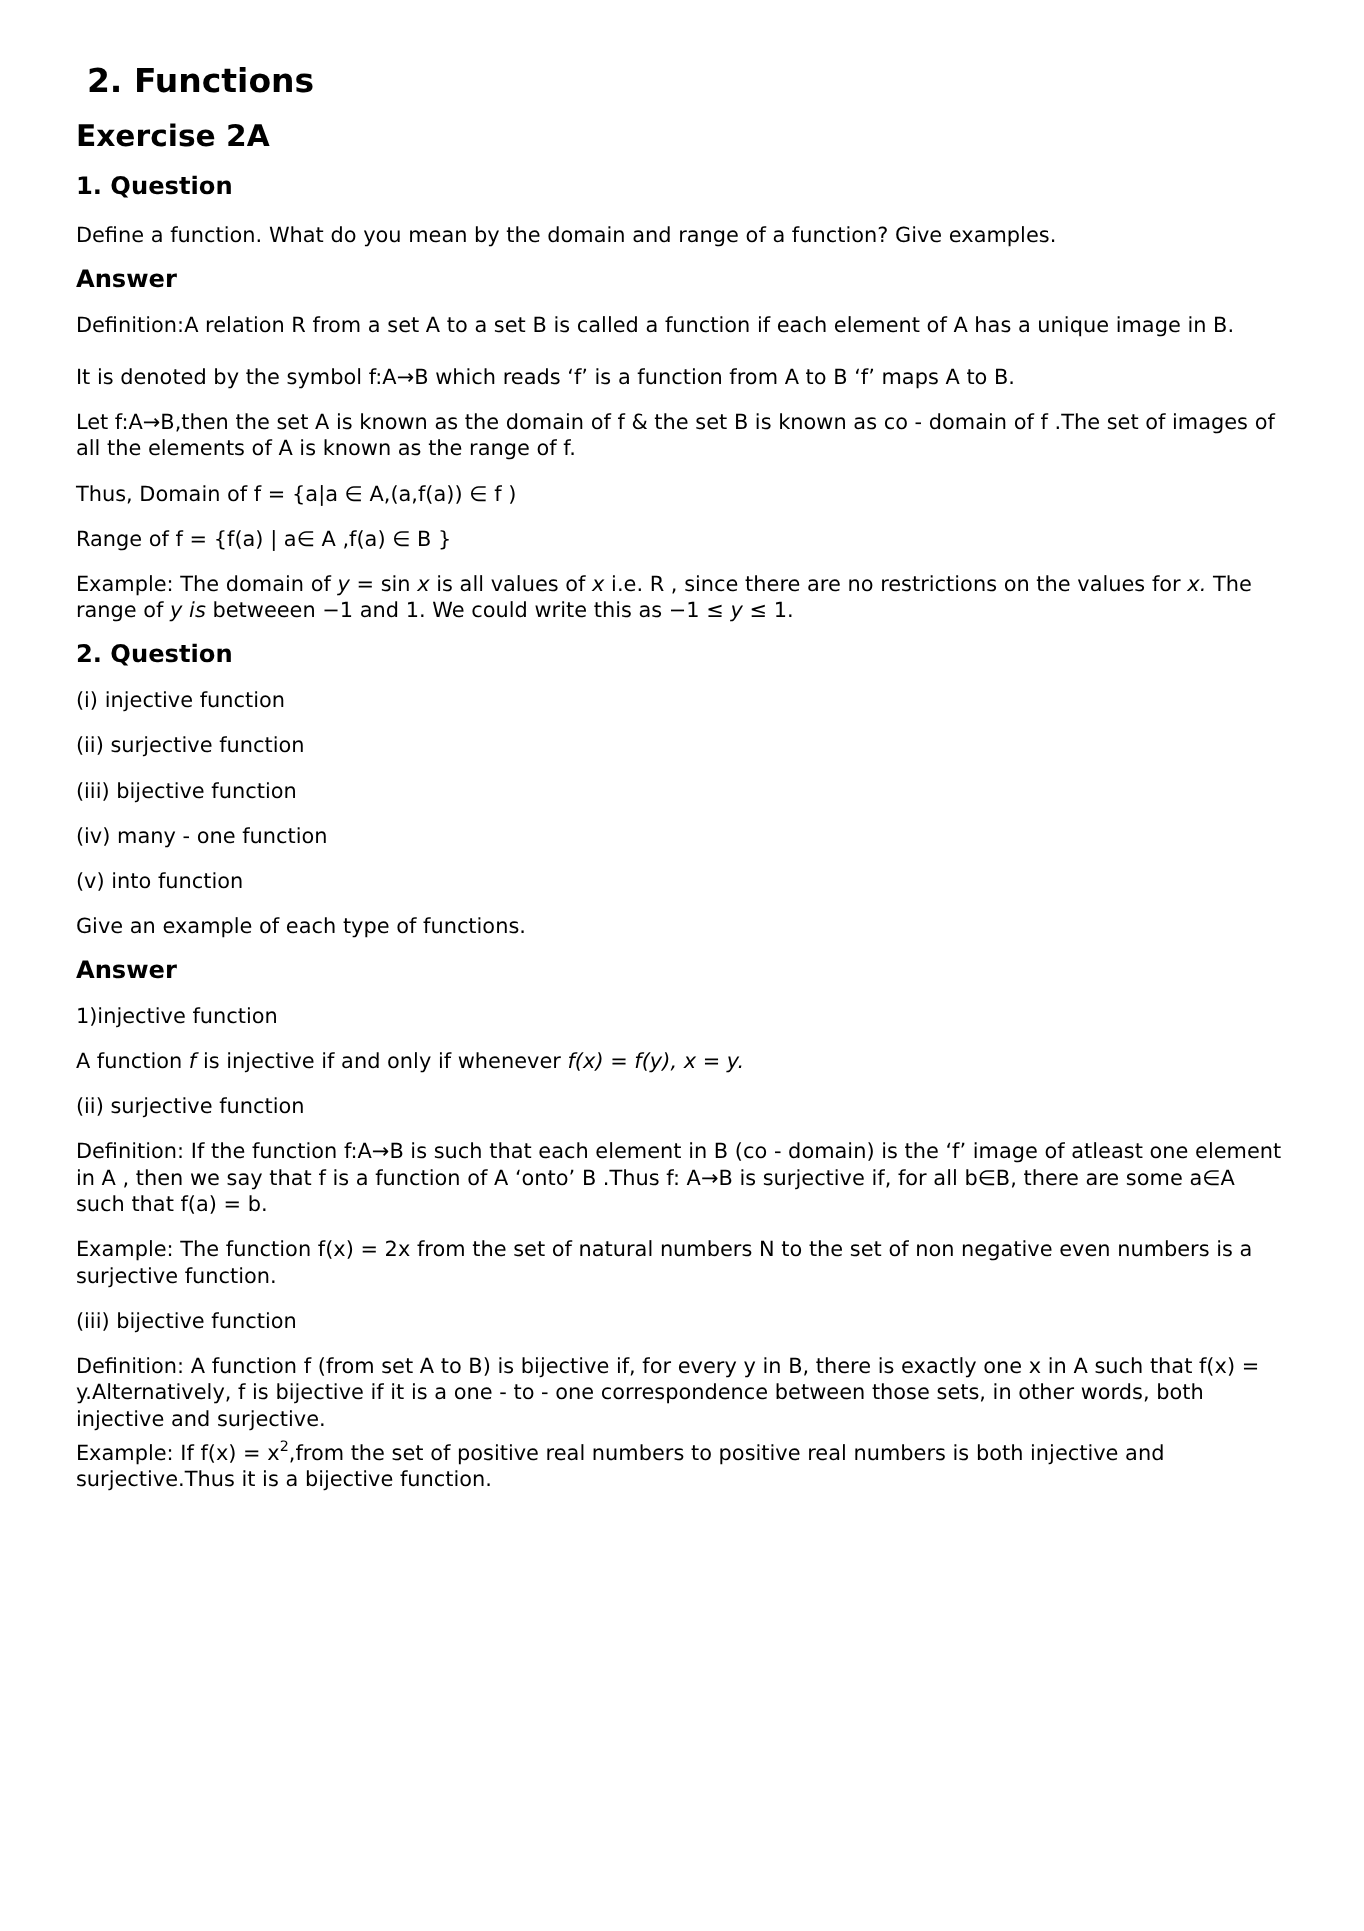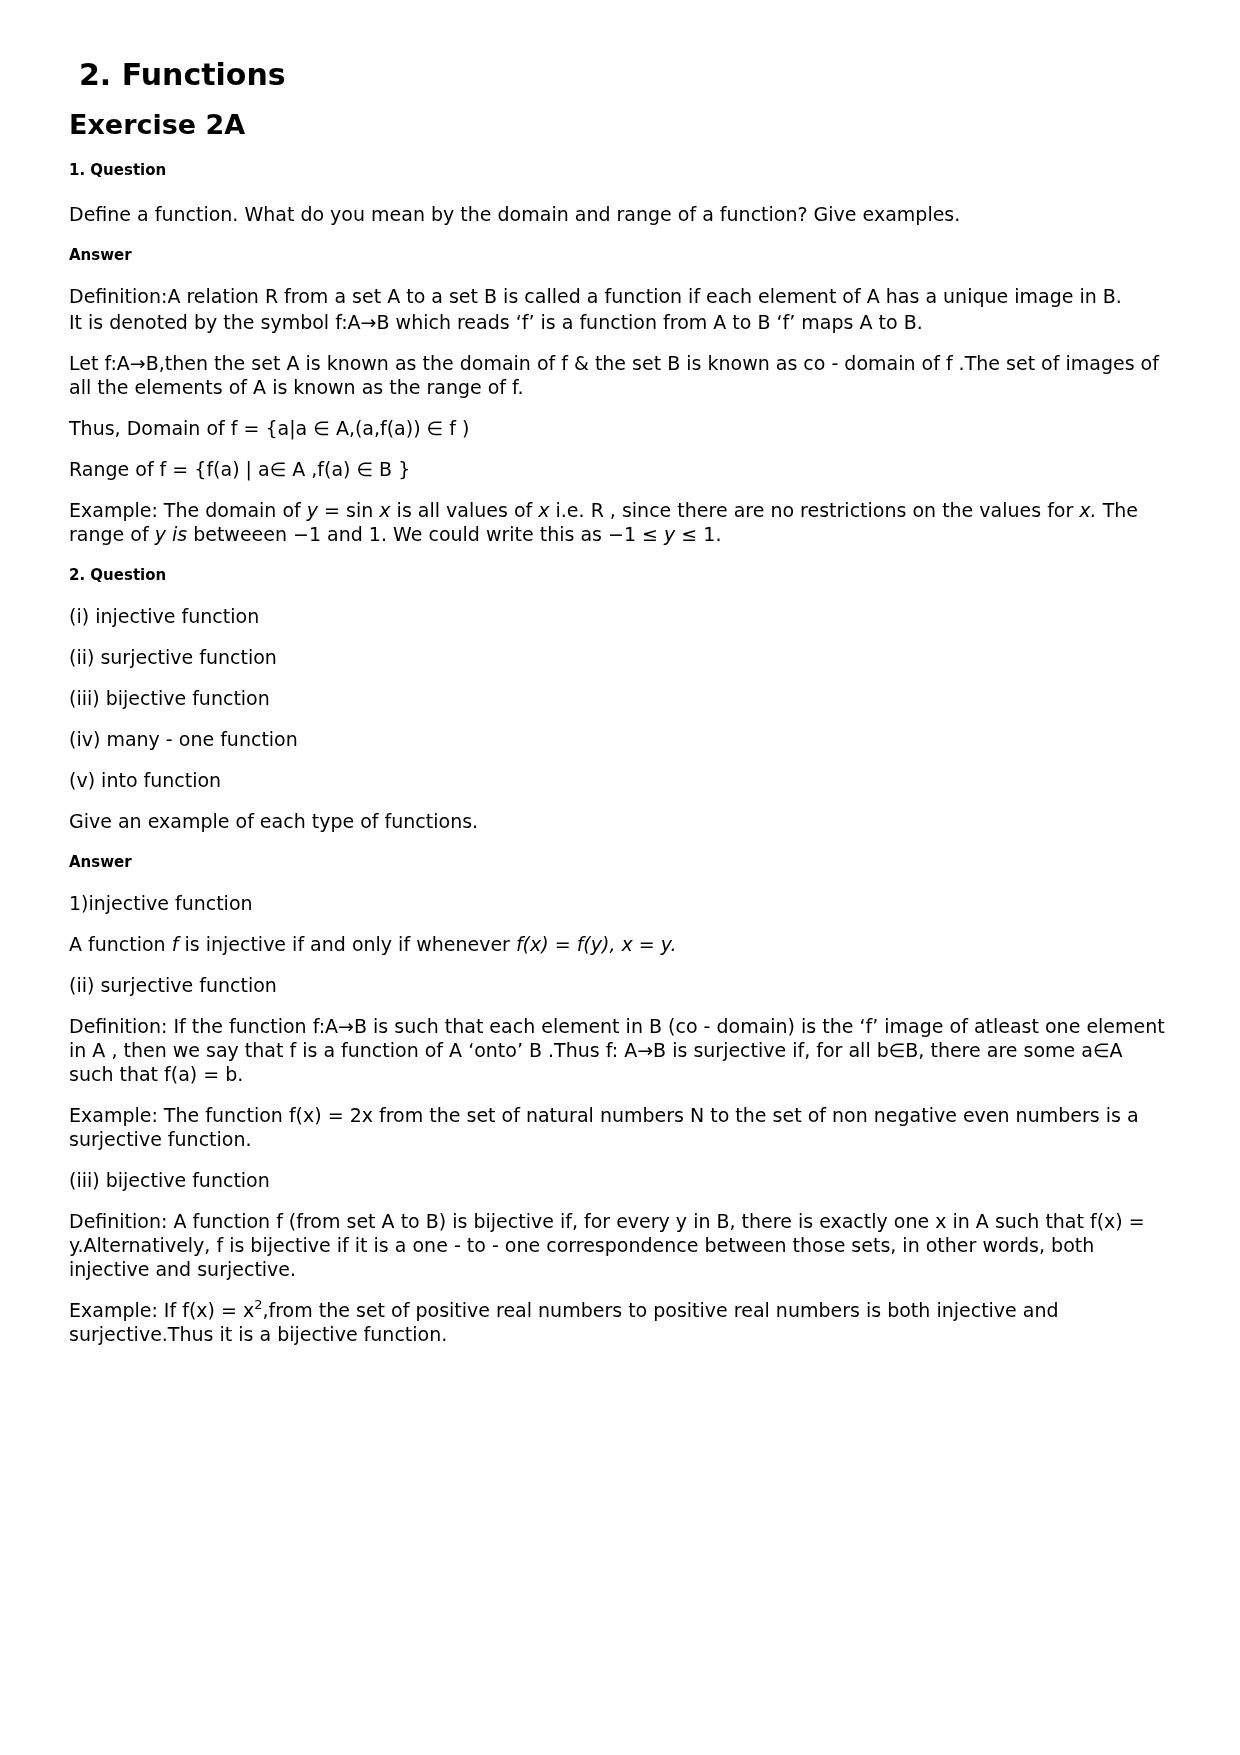--- a/index.html
+++ b/index.html
@@ -12,39 +12,39 @@
     }
     .page { position: relative; padding: 0 69px 0 69px; }
     .title {
       font-weight: bold; font-size: 30px; line-height: 36px;
       margin: 0; padding-top: 57px; padding-left: 10px;
     }
     .exercise {
       font-weight: bold; font-size: 27px; line-height: 28px;
       margin: 0; padding-top: 18px;
     }
-    .qhead { font-weight: bold; font-size: 15px; margin: 0; }
+    .qhead { font-weight: bold; font-size: 22px; margin: 0; }
     p { margin: 0; }
     .blk { margin-top: 20px; }
     i { font-style: italic; }
     sup { font-size: 13px; line-height: 0; vertical-align: 8px; }
   </style>
 </head>
 <body>
 
 <div class="page">
   <h1 class="title">2. Functions</h1>
   <h2 class="exercise">Exercise 2A</h2>
 
   <section>
     <p class="qhead blk" style="margin-top:19px">1. Question</p>
     <p class="blk" style="">Define a function. What do you mean by the domain and range of a function? Give examples.</p>
     <p class="qhead blk" style="margin-top:17px">Answer</p>
     <p class="blk" style="margin-top:17px">Definition:A relation R from a set A to a set B is called a function if each element of A has a unique image in B.</p>
-    <p class="blk" style="margin-top:2px">It is denoted by the symbol f:A→B which reads ‘f’ is a function from A to B ‘f’ maps A to B.</p>
+    <p class="blk" style="margin-top:23px">It is denoted by the symbol f:A→B which reads ‘f’ is a function from A to B ‘f’ maps A to B.</p>
     <p class="blk" style="margin-top:17px">Let f:A→B,then the set A is known as the domain of f &amp; the set B is known as co - domain of f .The set of images of all the elements of A is known as the range of f.</p>
     <p class="blk" style="margin-top:17px">Thus, Domain of f = {a|a ∈ A,(a,f(a)) ∈ f )</p>
     <p class="blk" style="margin-top:17px">Range of f = {f(a) | a∈ A ,f(a) ∈ B }</p>
     <p class="blk" style="margin-top:17px"><span>Example: The domain of </span><i>y</i><span> = sin </span><i>x</i><span> is all values of </span><i>x</i><span> i.e. R , since there are no restrictions on the values for </span><i>x.</i><span> The range of </span><i>y is</i><span> betweeen −1 and 1. We could write this as −1 ≤ </span><i>y</i><span> ≤ 1.</span></p>
   </section>
 
   <section>
     <p class="qhead blk" style="margin-top:17px">2. Question</p>
     <p class="blk" style="margin-top:17px">(i) injective function</p>
     <p class="blk" style="margin-top:17px">(ii) surjective function</p>
@@ -56,16 +56,16 @@
 
     <p class="blk" style="margin-top:17px">1)injective function</p>
     <p class="blk" style="margin-top:17px"><span>A function </span><i>f</i><span> is injective if and only if whenever </span><i>f(x) = f(y), x = y.</i></p>
 
     <p class="blk" style="margin-top:17px">(ii) surjective function</p>
     <p class="blk" style="margin-top:17px">Definition: If the function f:A→B is such that each element in B (co - domain) is the ‘f’ image of atleast one element in A , then we say that f is a function of A ‘onto’ B .Thus f: A→B is surjective if, for all b∈B, there are some a∈A such that f(a) = b.</p>
     <p class="blk" style="margin-top:17px">Example: The function f(x) = 2x from the set of natural numbers N to the set of non negative even numbers is a surjective function.</p>
 
     <p class="blk" style="margin-top:17px">(iii) bijective function</p>
     <p class="blk" style="margin-top:17px">Definition: A function f (from set A to B) is bijective if, for every y in B, there is exactly one x in A such that f(x) = y.Alternatively, f is bijective if it is a one - to - one correspondence between those sets, in other words, both injective and surjective.</p>
-    <p class="blk" style="margin-top:17px"><span>Example: If f(x) = x</span><sup>2</sup><span>,from the set of positive real numbers to positive real numbers is both injective and surjective.Thus it is a bijective function.</span></p>
+    <p class="blk" style="margin-top:7px"><span>Example: If f(x) = x</span><sup>2</sup><span>,from the set of positive real numbers to positive real numbers is both injective and surjective.Thus it is a bijective function.</span></p>
 
   </section>
 </div>
 
 </body></html>

